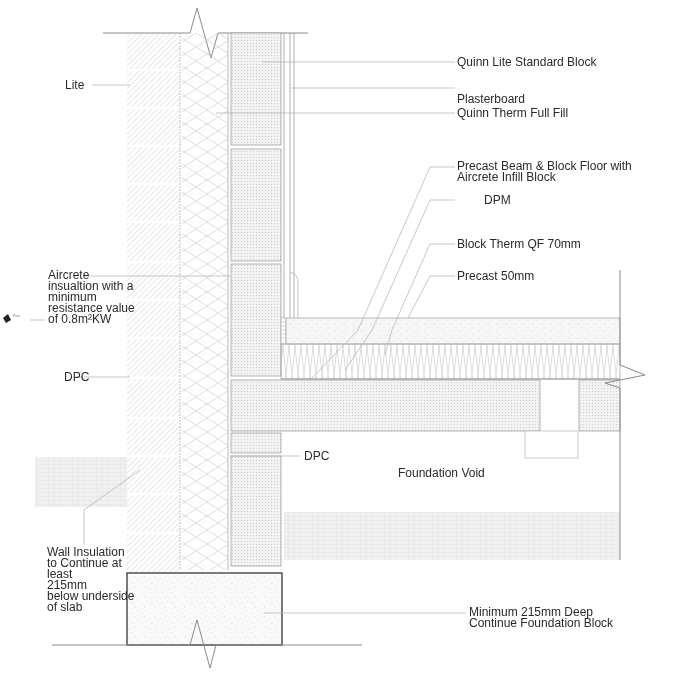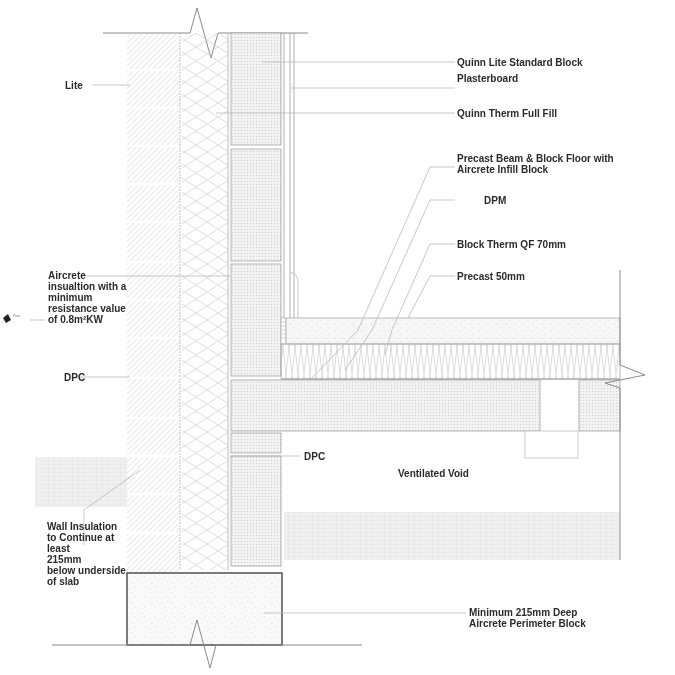--- a/index.html
+++ b/index.html
@@ -1,18 +1,18 @@
 <!DOCTYPE html>
 <html><head>
   <meta charset="utf-8">
   <style>
     html, body { margin: 0; padding: 0; background: #ffffff; }
     body { width: 675px; height: 675px; overflow: hidden; position: relative; font-family: "Liberation Sans", sans-serif; }
     svg.drawing { position: absolute; left: 0; top: 0; }
-    .lbl { position: absolute; font-size: 10px; line-height: 11px; color: #2a2a2a; white-space: pre-line; font-family: "Liberation Sans", sans-serif; font-weight: bold; }
+    .lbl { position: absolute; font-size: 12px; line-height: 11px; color: #2a2a2a; white-space: pre-line; font-family: "Liberation Sans", sans-serif; }
   </style>
 </head>
 <body>
 
 <svg class="drawing" width="675" height="675" viewBox="0 0 675 675" xmlns="http://www.w3.org/2000/svg">
   <defs>
     <pattern id="brickHatch" width="4" height="4" patternUnits="userSpaceOnUse" patternTransform="rotate(45)">
       <line x1="0" y1="0" x2="0" y2="4" stroke="#c4c4c4" stroke-width="0.8"></line>
     </pattern>
     <pattern id="blockHatch" width="3" height="3" patternUnits="userSpaceOnUse">
@@ -139,30 +139,30 @@
   </g>
 </svg>
 
 <div class="lbl" style="left:65px; top:80px;">Lite</div>
 <div class="lbl" style="left:48px; top:270px;">Aircrete
 insualtion with a
 minimum
 resistance value
 of 0.8m²KW</div>
 <div class="lbl" style="left:64px; top:372px;">DPC</div>
-<div class="lbl" style="left:47px; top:521px;">Wall Insulation
+<div class="lbl" style="left:47px; top:547px;">Wall Insulation
 to Continue at
 least
 215mm
 below underside
 of slab</div>
 <div class="lbl" style="left:457px; top:57px;">Quinn Lite Standard Block</div>
-<div class="lbl" style="left:457px; top:73px;">Plasterboard</div>
+<div class="lbl" style="left:457px; top:94px;">Plasterboard</div>
 <div class="lbl" style="left:457px; top:108px;text-align:right;">Quinn Therm Full Fill</div>
-<div class="lbl" style="left:457px; top:153px;">Precast Beam &amp; Block Floor with
+<div class="lbl" style="left:457px; top:161px;">Precast Beam &amp; Block Floor with
 Aircrete Infill Block</div>
 <div class="lbl" style="left:484px; top:195px;">DPM</div>
 <div class="lbl" style="left:457px; top:239px;">Block Therm QF 70mm</div>
 <div class="lbl" style="left:457px; top:271px;">Precast 50mm</div>
 <div class="lbl" style="left:304px; top:451px;">DPC</div>
-<div class="lbl" style="left:398px; top:468px;">Ventilated Void</div>
+<div class="lbl" style="left:398px; top:468px;">Foundation Void</div>
 <div class="lbl" style="left:469px; top:607px;">Minimum 215mm Deep
-Aircrete Perimeter Block</div>
+Continue Foundation Block</div>
 
 </body></html>

